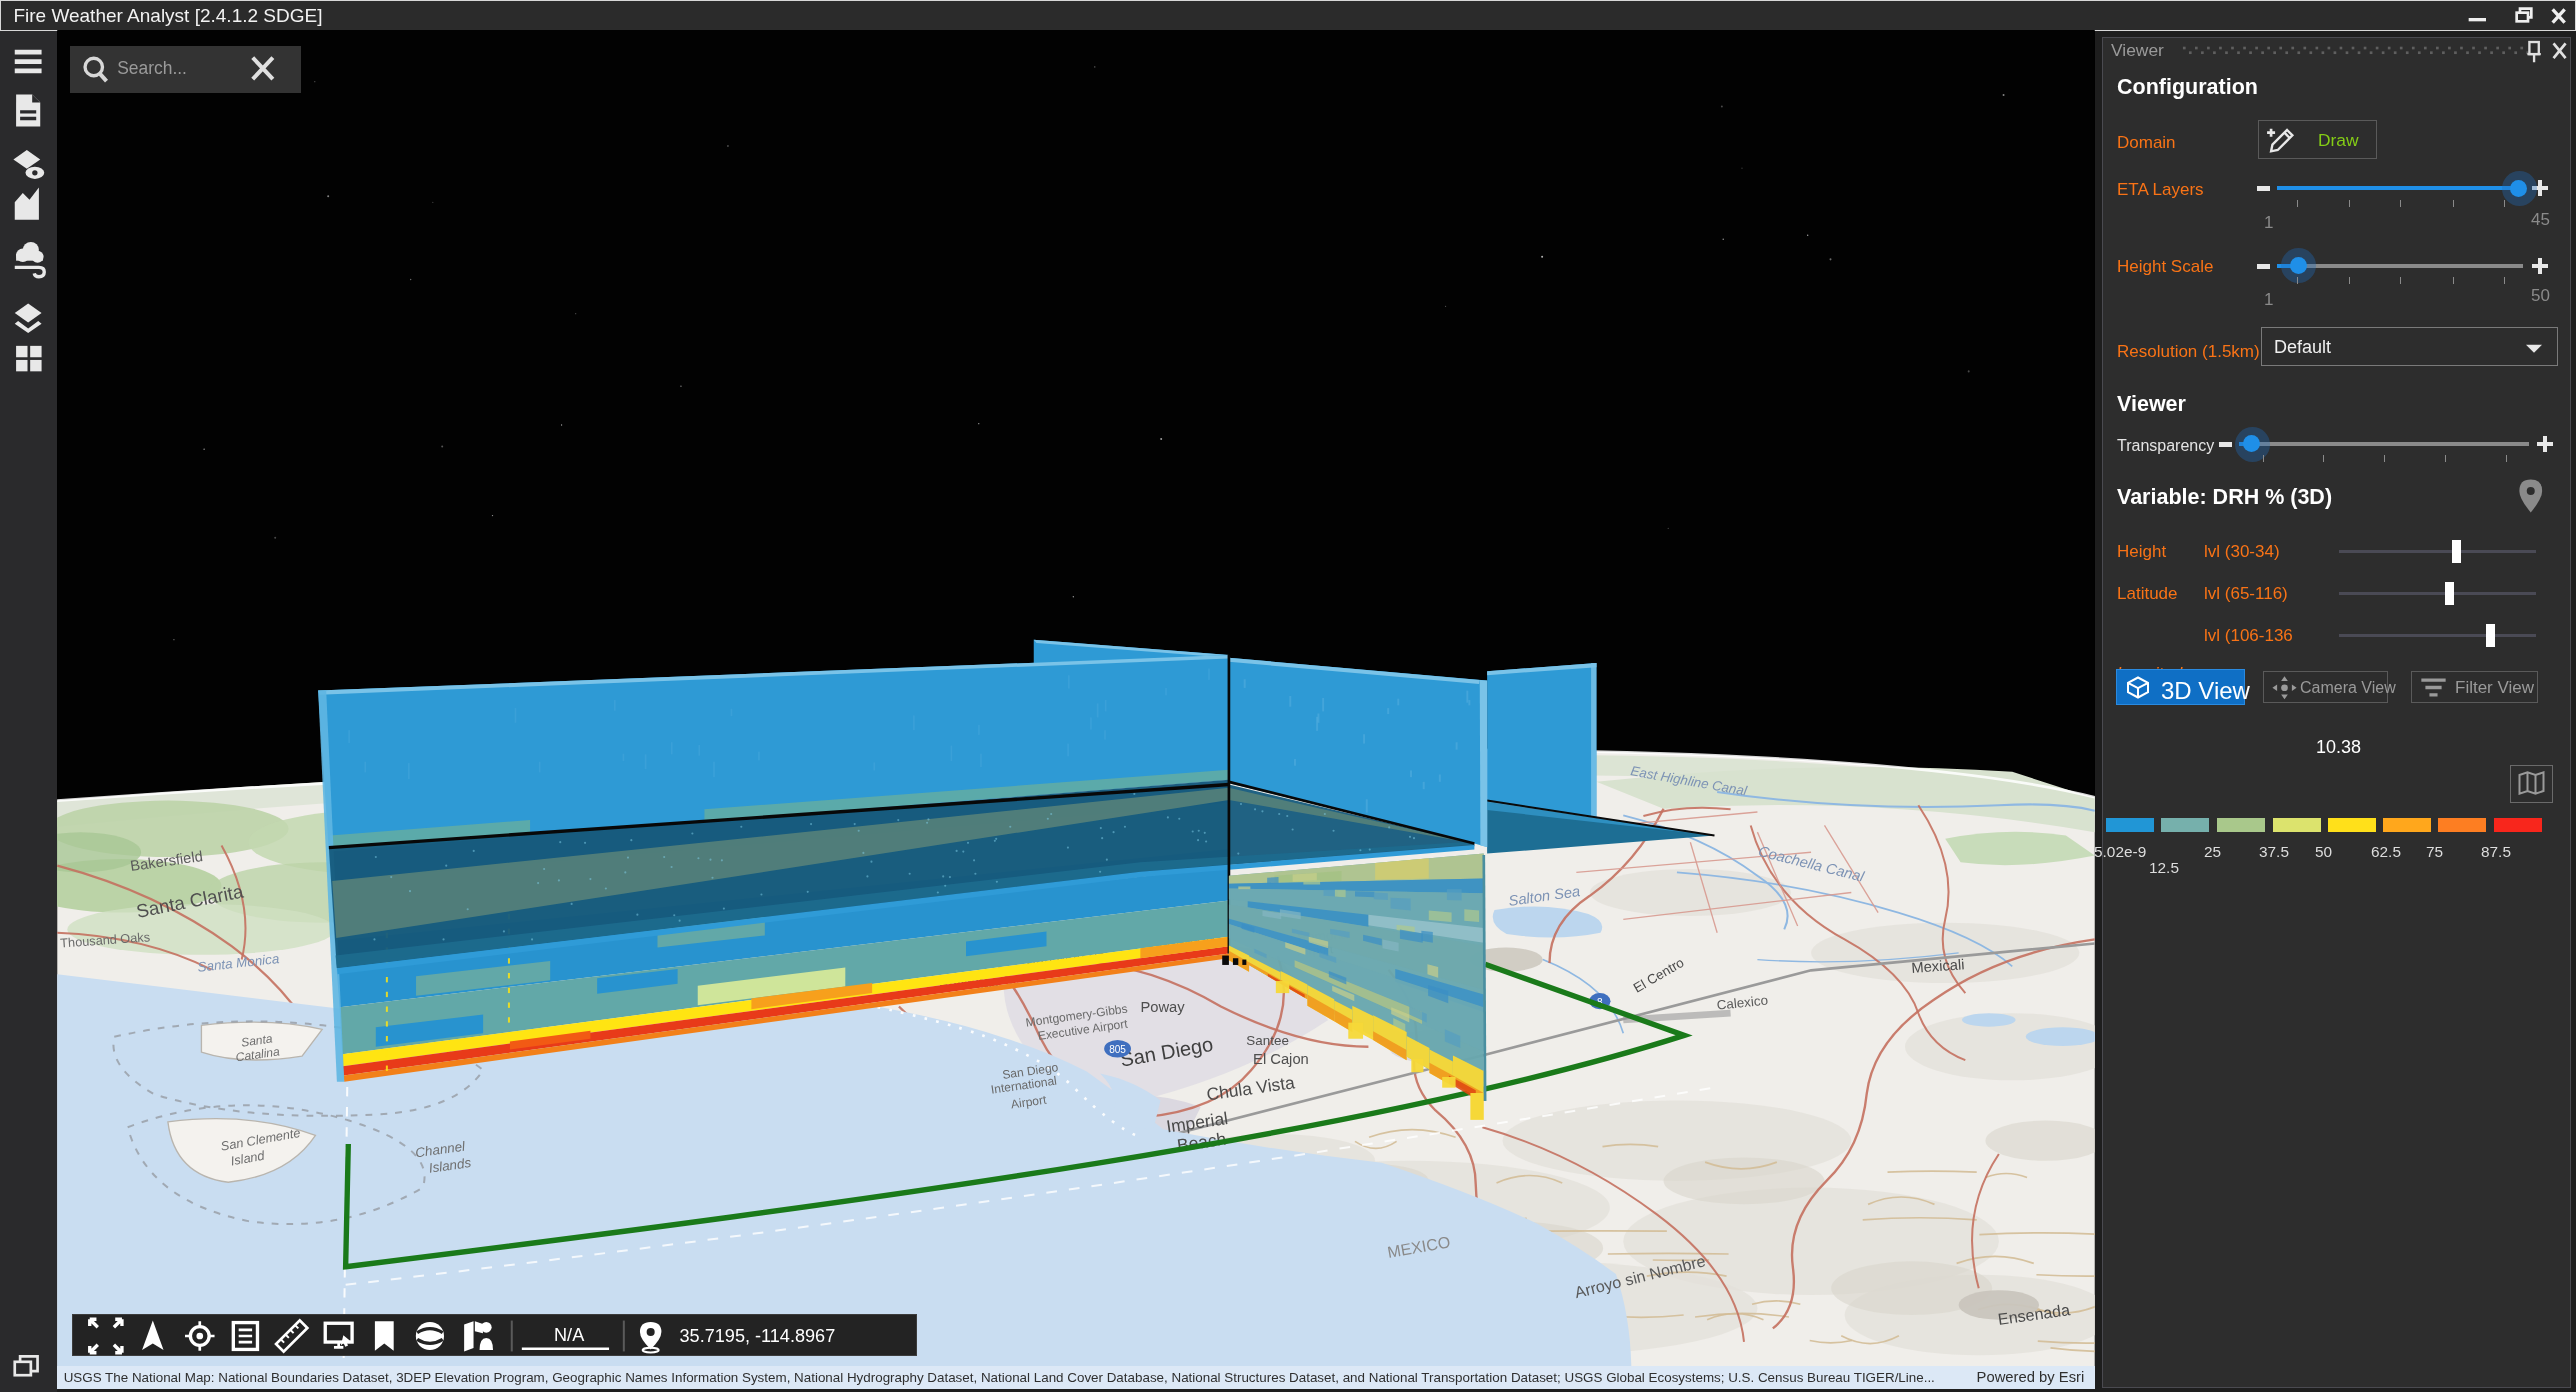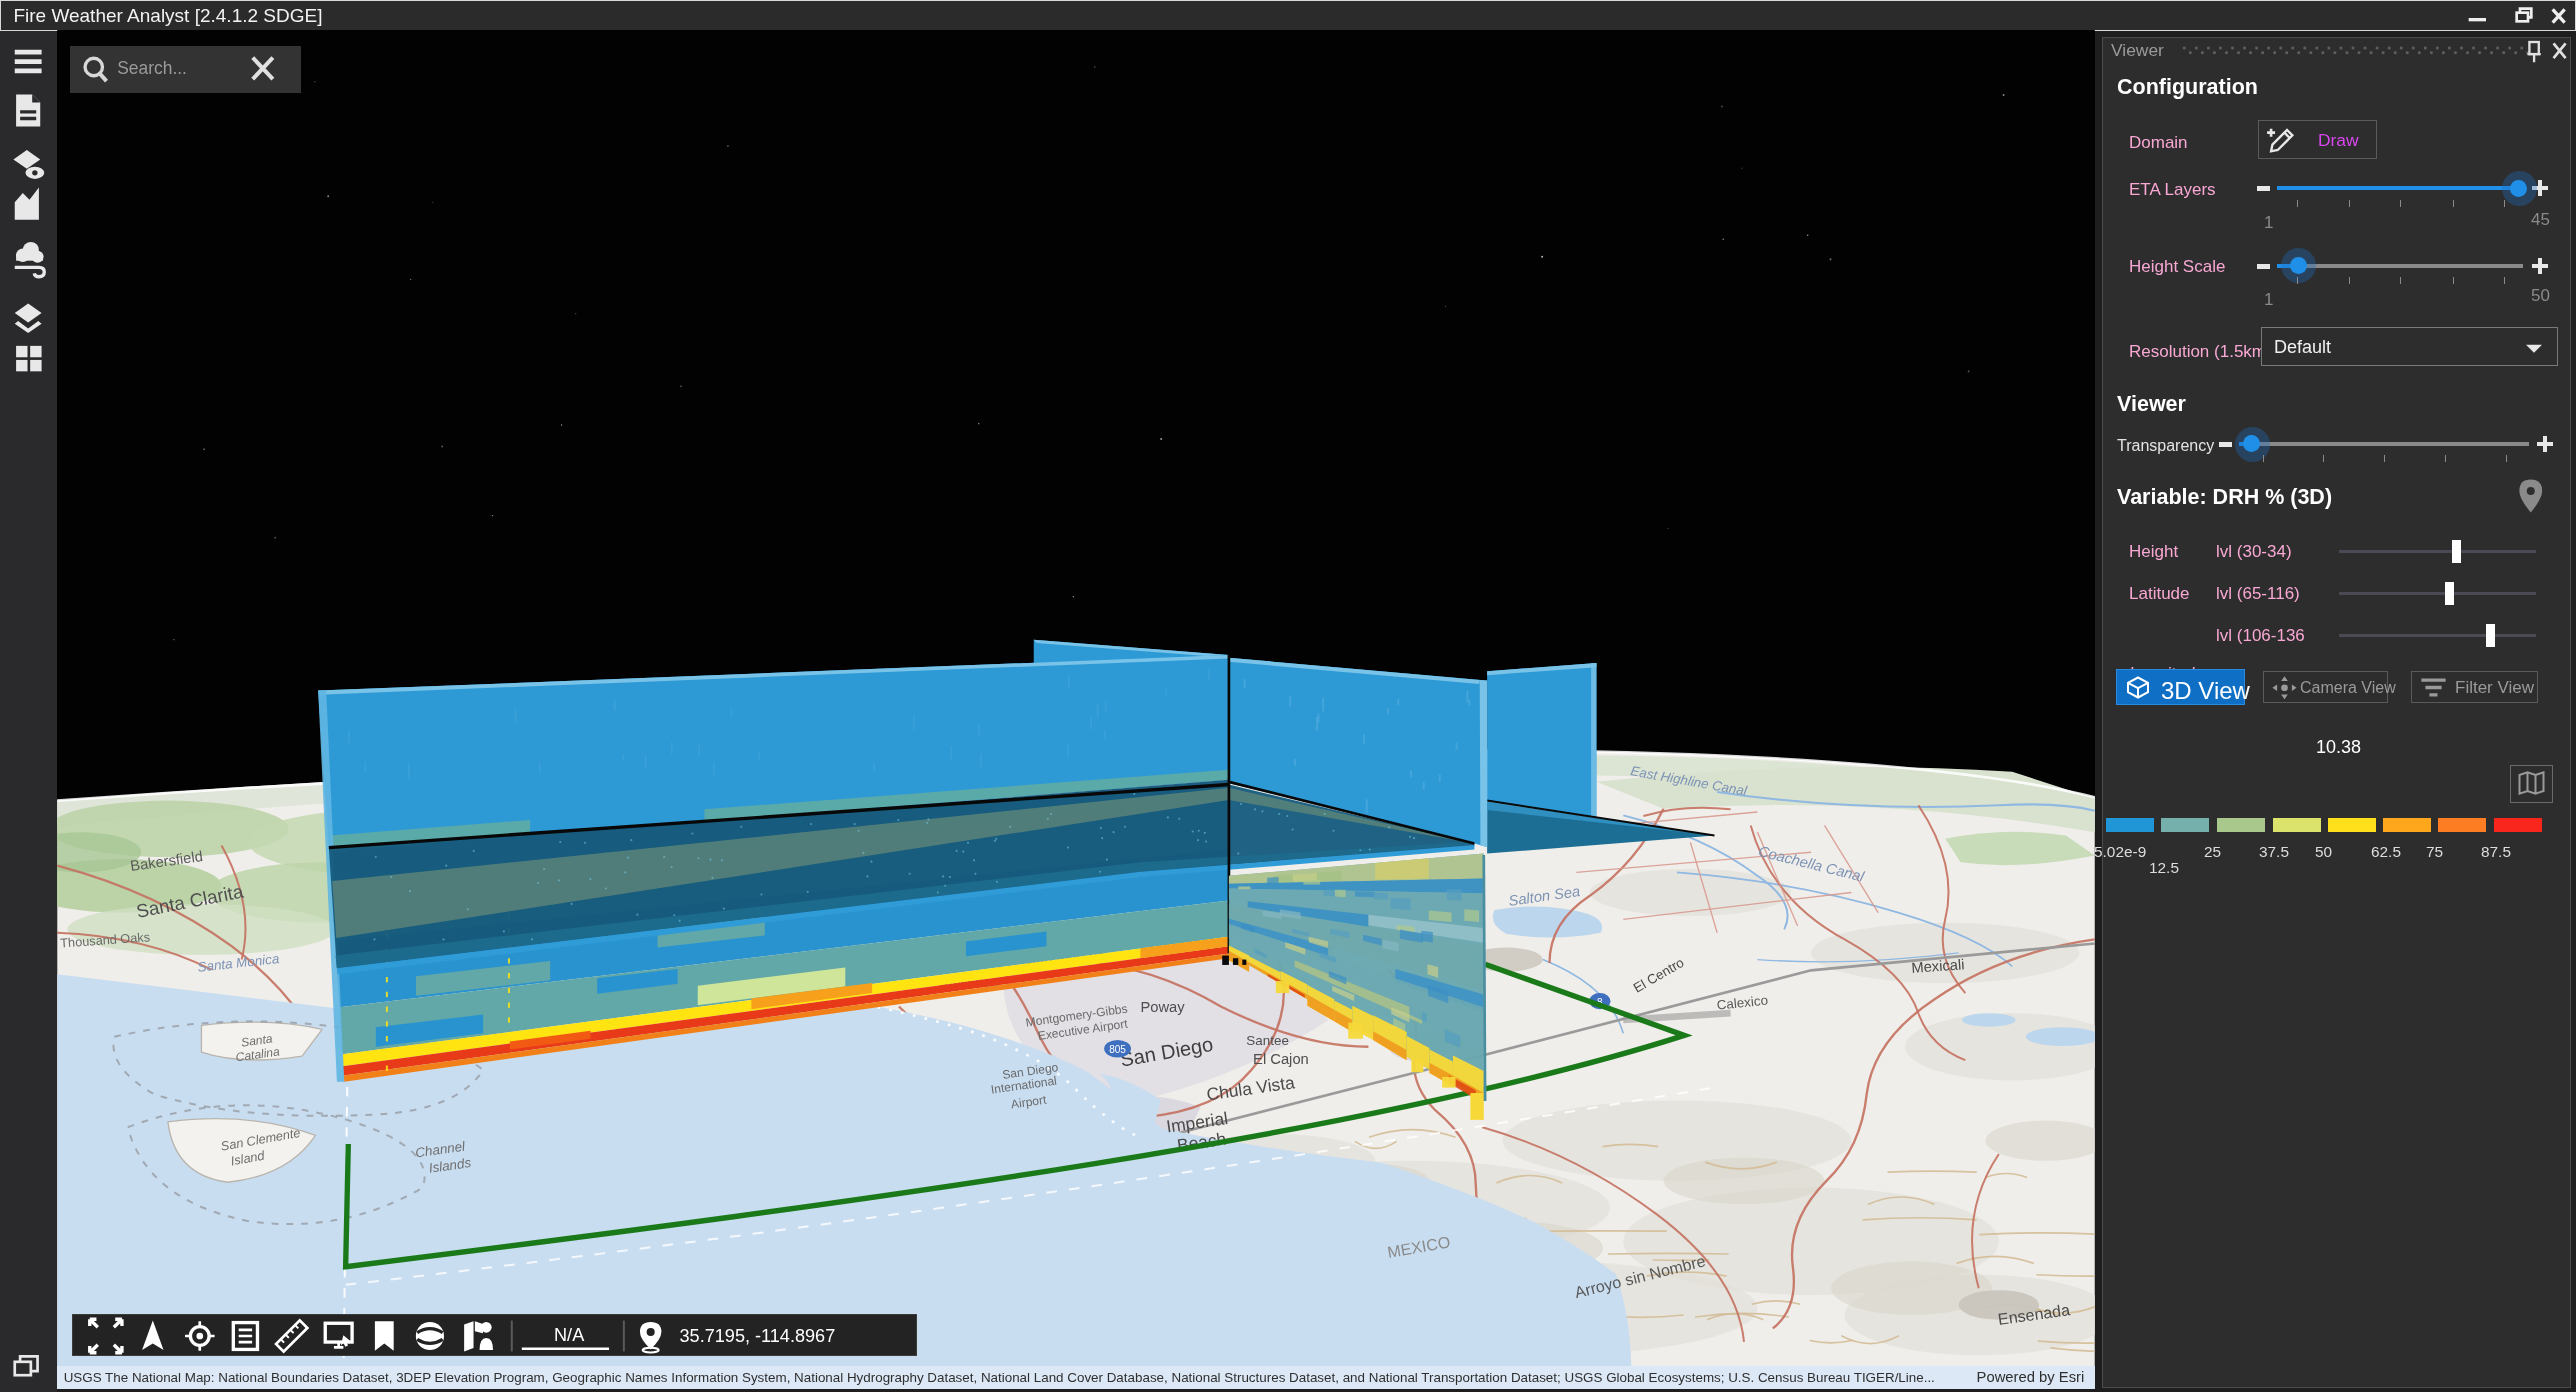--- a/index.html
+++ b/index.html
@@ -4,21 +4,21 @@
 *{margin:0;padding:0;box-sizing:border-box;}
 html,body{width:2576px;height:1393px;overflow:hidden;background:#1e1e1e;font-family:"Liberation Sans",sans-serif;}
 .abs{position:absolute;}
 #titlebar{left:0;top:0;width:2576px;height:31px;background:#2b2b2b;border:1.3px solid #d8d8d8;border-bottom:1.3px solid #d8d8d8;}
 #titletext{left:13.4px;top:5.4px;font-size:19px;color:#f2f2f2;}
 #sidebar{left:0;top:31px;width:57px;height:1362px;background:#2a2a2c;}
 #maparea{left:57px;top:31px;width:2038px;height:1335px;background:#000;}
 #statusbar{left:57px;top:1366px;width:2038px;height:23px;background:#dce8f6;color:#2f2f2f;font-size:13.4px;line-height:23px;white-space:nowrap;overflow:hidden;}
 #rpanel{left:2102px;top:37px;width:469px;height:1351px;background:#2d2d2d;border:1.3px solid #4a4a50;}
 .h1{font-size:21.5px;font-weight:bold;color:#ffffff;}
-.lbl{font-size:17px;color:#f9a8d4;margin-left:12px;}
+.lbl{font-size:17px;color:#f97316;}
 .btn{position:absolute;border:1.3px solid #5a5a5a;background:#2d2d2d;}
 .swl{font-size:15.4px;color:#dddddd;text-align:left;position:absolute;width:74px;}
 </style></head><body>
 <div id="titlebar" class="abs"></div>
 <div id="titletext" class="abs">Fire Weather Analyst [2.4.1.2 SDGE]</div>
 <svg class="abs" style="left:2455px;top:4px" width="114" height="24" viewBox="0 0 170 36">
     <rect x="20" y="21" width="26" height="5" fill="#efefef"></rect>
     <g stroke="#efefef" stroke-width="4" fill="none">
       <rect x="92" y="13" width="17" height="13"></rect>
       <path d="M 97,13 L 97,7 L 114,7 L 114,20 L 109,20"></path>
@@ -632,21 +632,21 @@
     <path d="M 44,8 L 62,30 M 62,8 L 44,30" stroke="#e0e0e0" stroke-width="4"></path>
   </svg>
 <div class="abs h1" style="left:2117px;top:75px;">Configuration</div>
 <div class="abs lbl" style="left:2117px;top:133px;">Domain</div>
 <div class="btn" style="left:2258px;top:120px;width:119px;height:39px;"></div>
 <svg class="abs" style="left:2267px;top:126px" width="29.5" height="28" viewBox="0 0 44 42">
     <path d="M 6,4 v 12 M 0,10 h 12" stroke="#e8e8e8" stroke-width="4"></path>
     <path d="M 30,6 l 8,8 -22,22 -10,2 2,-10 z" fill="none" stroke="#e8e8e8" stroke-width="3.5"></path>
     <path d="M 26,10 l 8,8" stroke="#e8e8e8" stroke-width="3.5"></path>
   </svg>
-<div class="abs" style="left:2318px;top:130px;font-size:17.4px;color:#d946ef;">Draw</div>
+<div class="abs" style="left:2318px;top:130px;font-size:17.4px;color:#84cc16;">Draw</div>
 <div class="abs lbl" style="left:2117px;top:180px;">ETA Layers</div>
 <div class="abs" style="left:2257px;top:186px;width:13.4px;height:4.7px;background:#e8e8e8;"></div>
 <div class="abs" style="left:2532px;top:180px;width:16px;height:16px;"><svg width="16" height="16" viewBox="0 0 24 24">
       <path d="M 12,0 v 24 M 0,12 h 24" stroke="#e8e8e8" stroke-width="6"></path>
     </svg></div>
 <div class="abs" style="left:2277px;top:186px;width:246px;height:4px;background:#1f8fe8;"></div>
 <div class="abs" style="left:2502px;top:171px;width:35px;height:35px;border-radius:50%;background:rgba(31,110,190,0.35);"></div>
 <div class="abs" style="left:2510px;top:180px;width:17.4px;height:17.4px;border-radius:50%;background:#1f8fe8;"></div>
 <div class="abs" style="left:2297px;top:200px;width:1.3px;height:6.7px;background:#8a8a8a;"></div>
 <div class="abs" style="left:2349px;top:200px;width:1.3px;height:6.7px;background:#8a8a8a;"></div>

